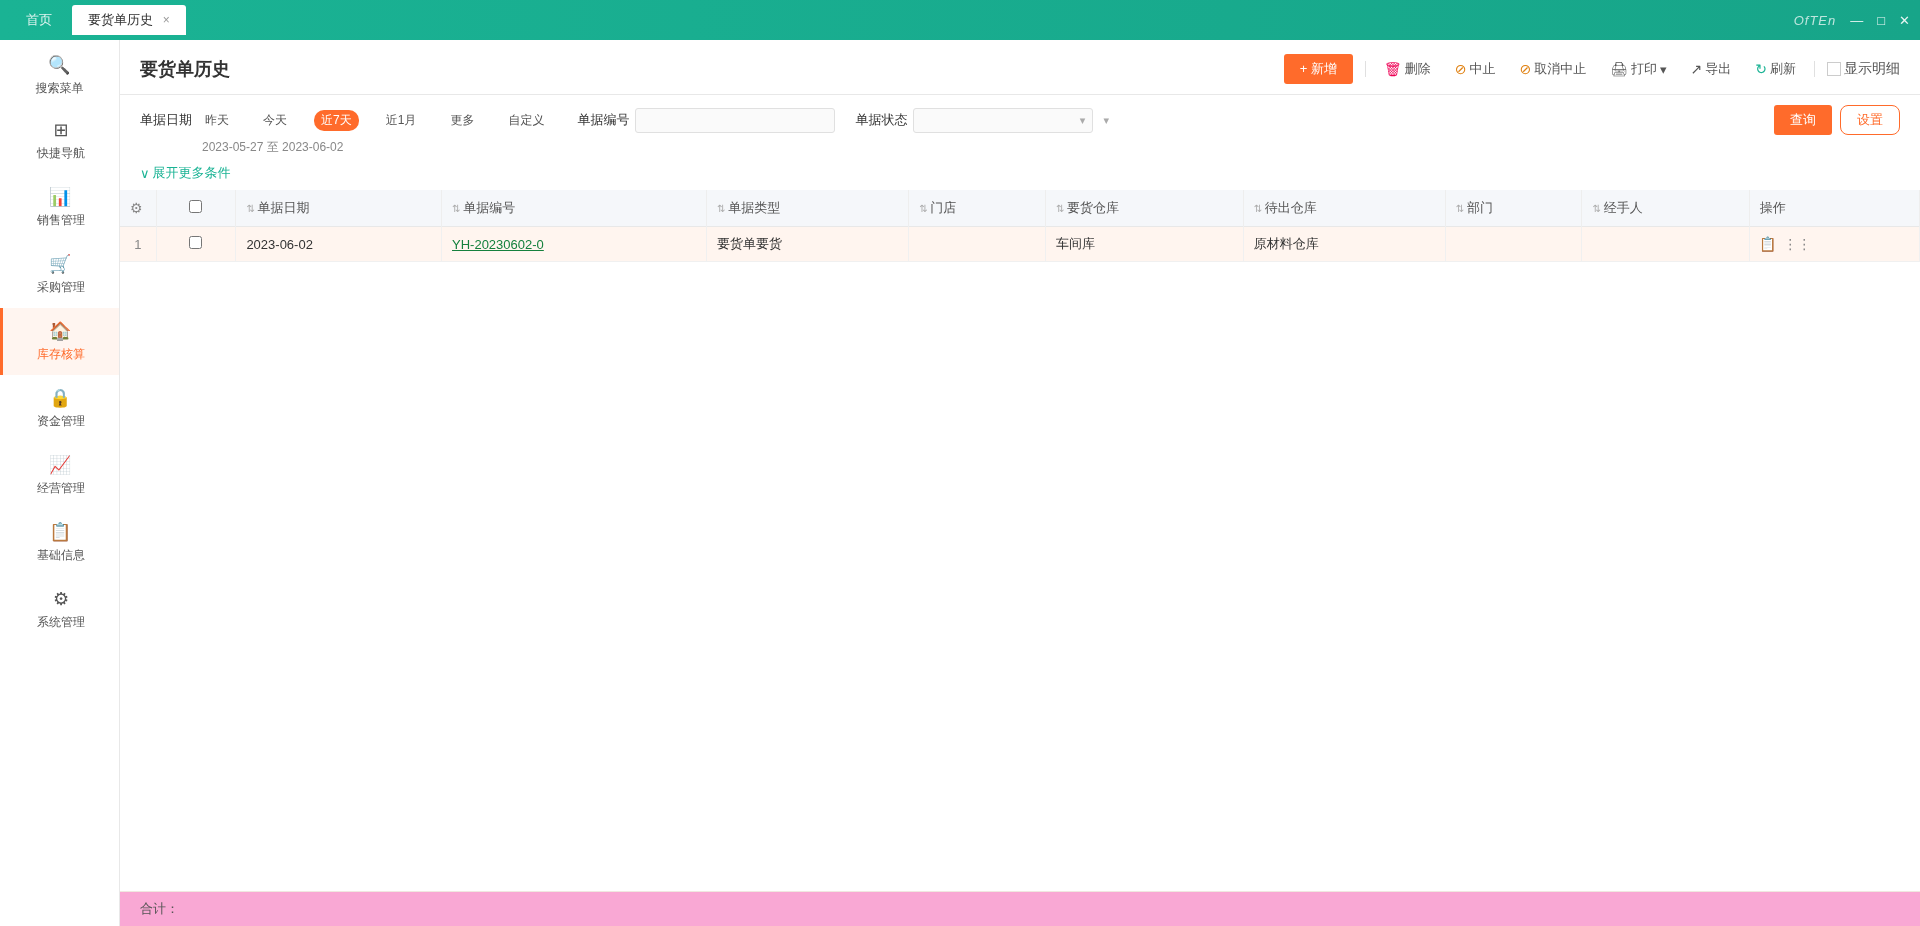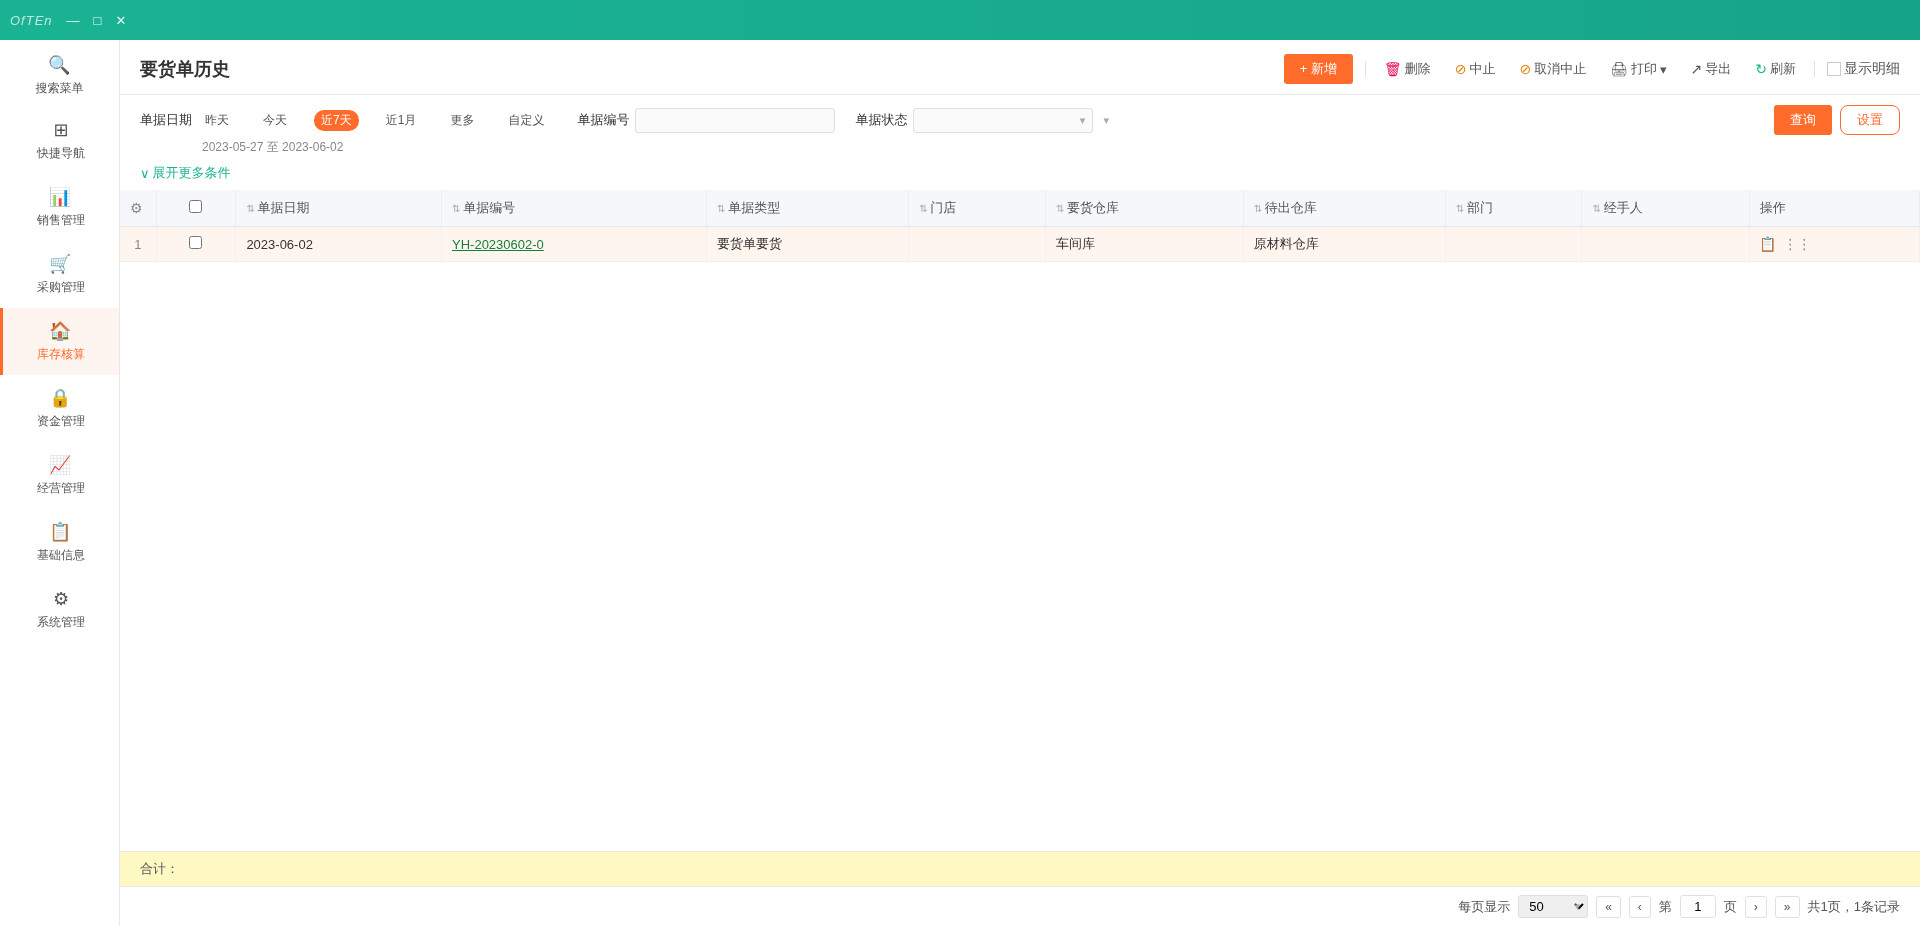--- a/index.html
+++ b/index.html
@@ -301,21 +301,21 @@
     .settings-icon { cursor: pointer; color: #888; font-size: 14px; }
     .checkbox-cell { text-align: center; }
     input[type="checkbox"] { cursor: pointer; }
 
     
     .action-icons { display: flex; gap: 6px; align-items: center; }
     .action-icon { cursor: pointer; color: #888; font-size: 14px; }
 
     
     .table-footer {
-      background: #fef9c3;
+      background: #f9a8d4;
       border-top: 1px solid #f0e8e0;
       padding: 8px 20px;
       font-size: 13px;
       color: #555;
       flex-shrink: 0;
     }
 
     
     .pagination-bar {
       background: #fff;
@@ -361,20 +361,29 @@
     .stop-icon { color: #e08010; }
     .cancel-icon { color: #e08010; }
     .print-icon { color: #555; }
     .export-icon { color: #555; }
     .refresh-icon { color: #1ab394; }
   </style>
 </head>
 <body>
 
 <div class="top-bar">
+  <div class="top-bar-tabs">
+    <div class="top-tab">
+      <span>首页</span>
+    </div>
+    <div class="top-tab active">
+      <span>要货单历史</span>
+      <span class="close-x">×</span>
+    </div>
+  </div>
   <div class="top-bar-right">
     <span style="font-style:italic; letter-spacing:1px; opacity:0.8;">OfTEn</span>
     <span>—</span>
     <span>□</span>
     <span>✕</span>
   </div>
 </div>
 
 <div class="main-layout">
 
@@ -556,33 +565,15 @@
             </td>
           </tr>
         </tbody>
       </table>
     </div>
 
     <div class="table-footer">
       <span>合计：</span>
     </div>
 
-    <div class="pagination-bar">
-      <span>每页显示</span>
-      <div class="select-wrapper">
-        <select class="page-size-select">
-          <option value="50">50</option>
-          <option value="100">100</option>
-          <option value="200">200</option>
-        </select>
-      </div>
-      <button class="page-btn">«</button>
-      <button class="page-btn">‹</button>
-      <span>第</span>
-      <input type="text" class="page-input" value="1" style="">
-      <span>页</span>
-      <button class="page-btn">›</button>
-      <button class="page-btn">»</button>
-      <span>共1页，1条记录</span>
-    </div>
 
   </div>
 </div>
 
 </body></html>

